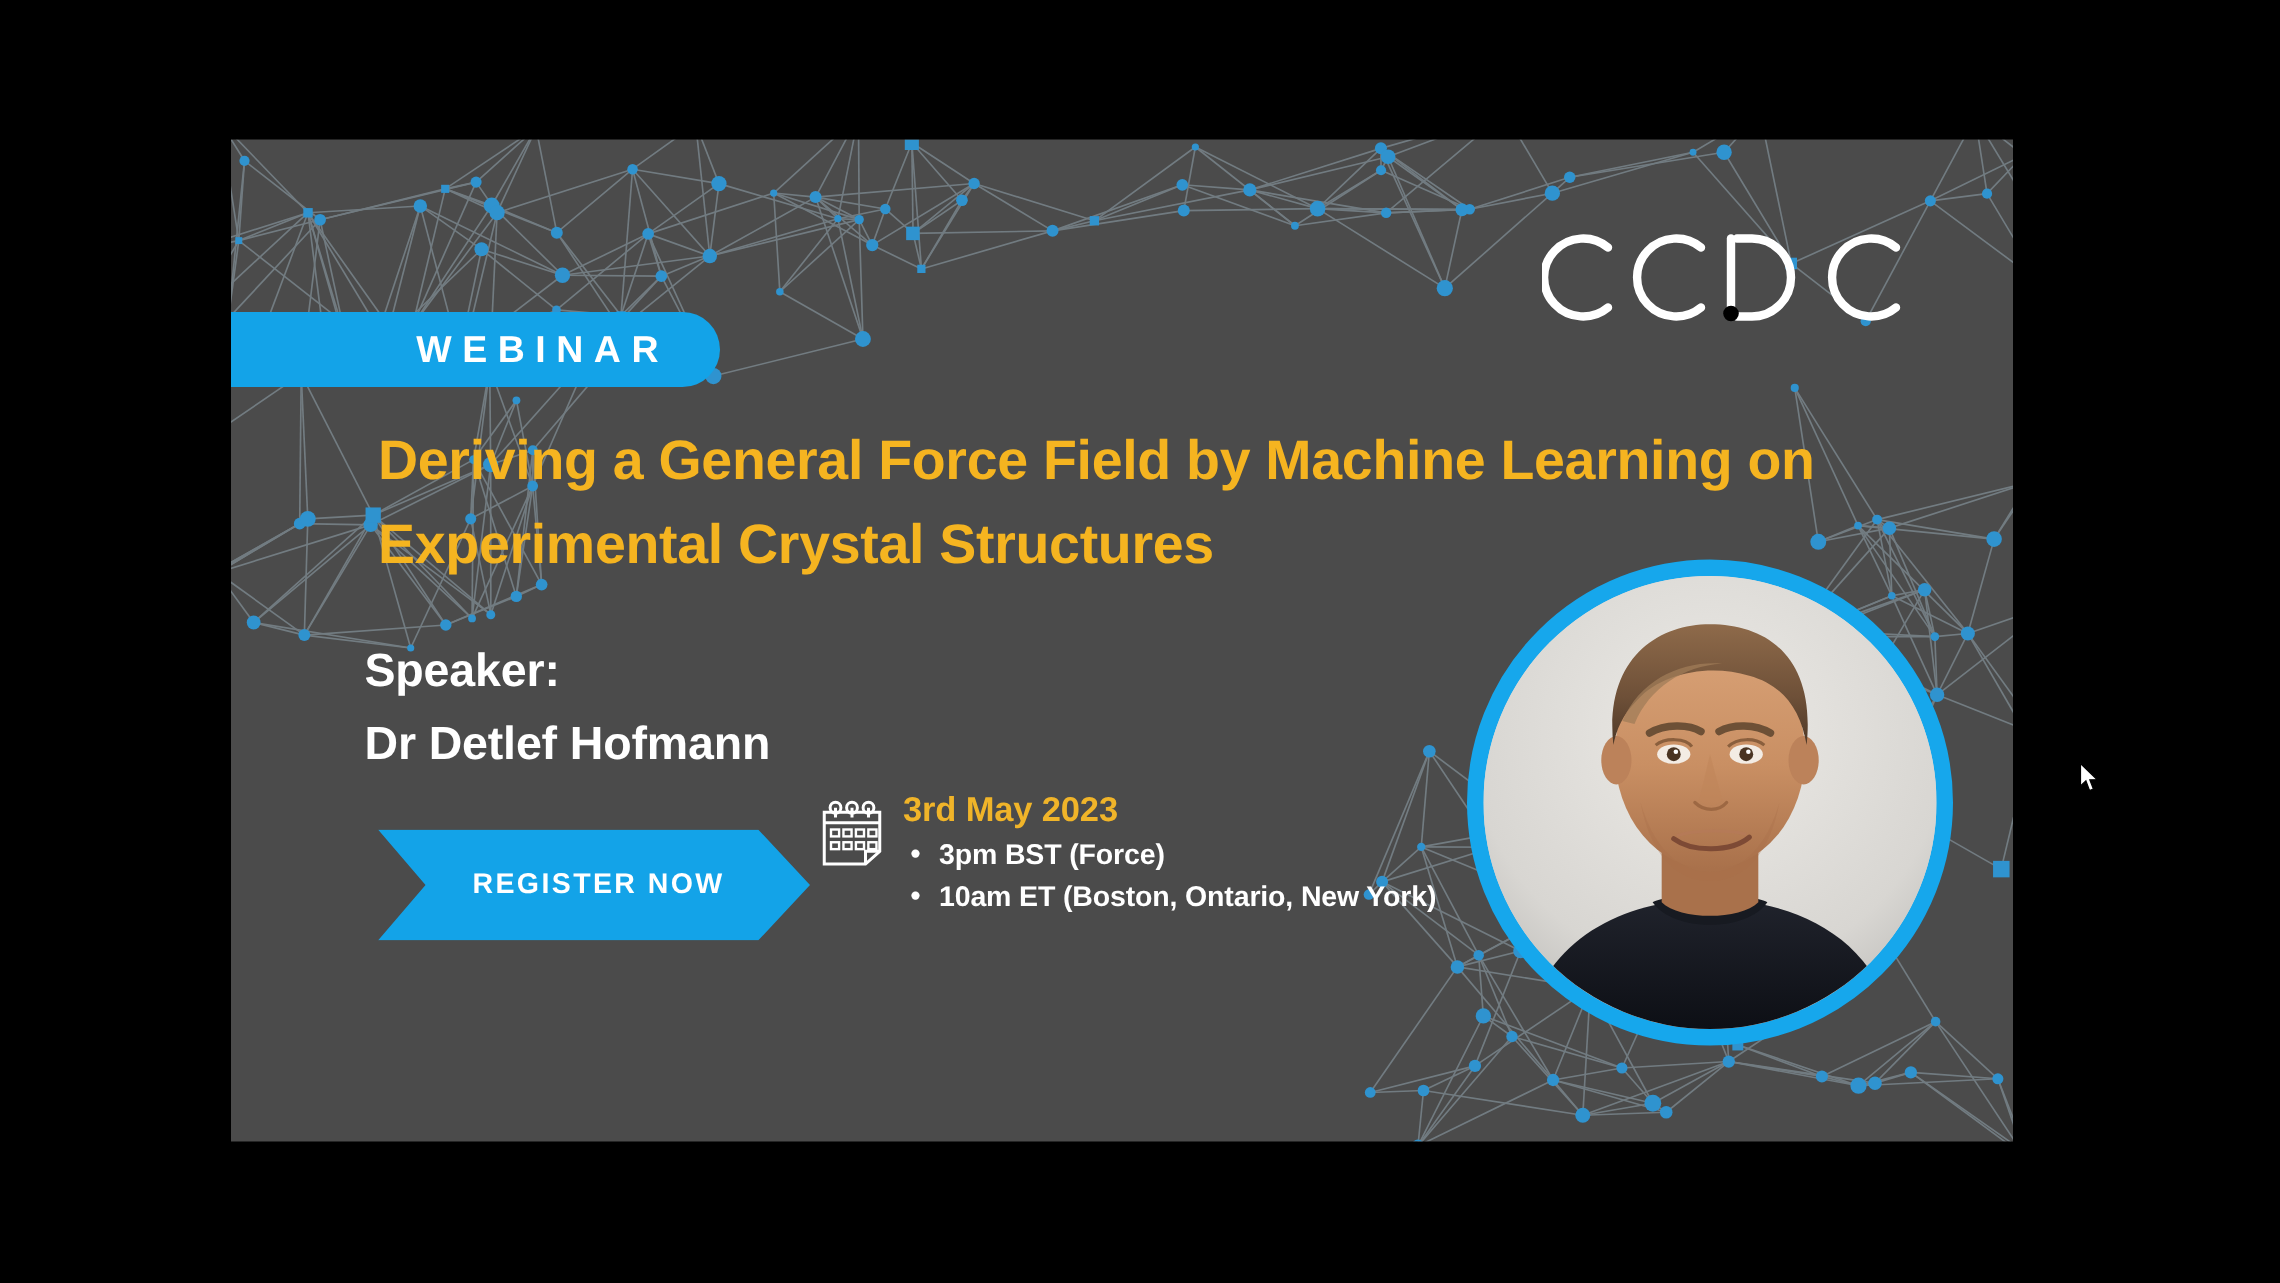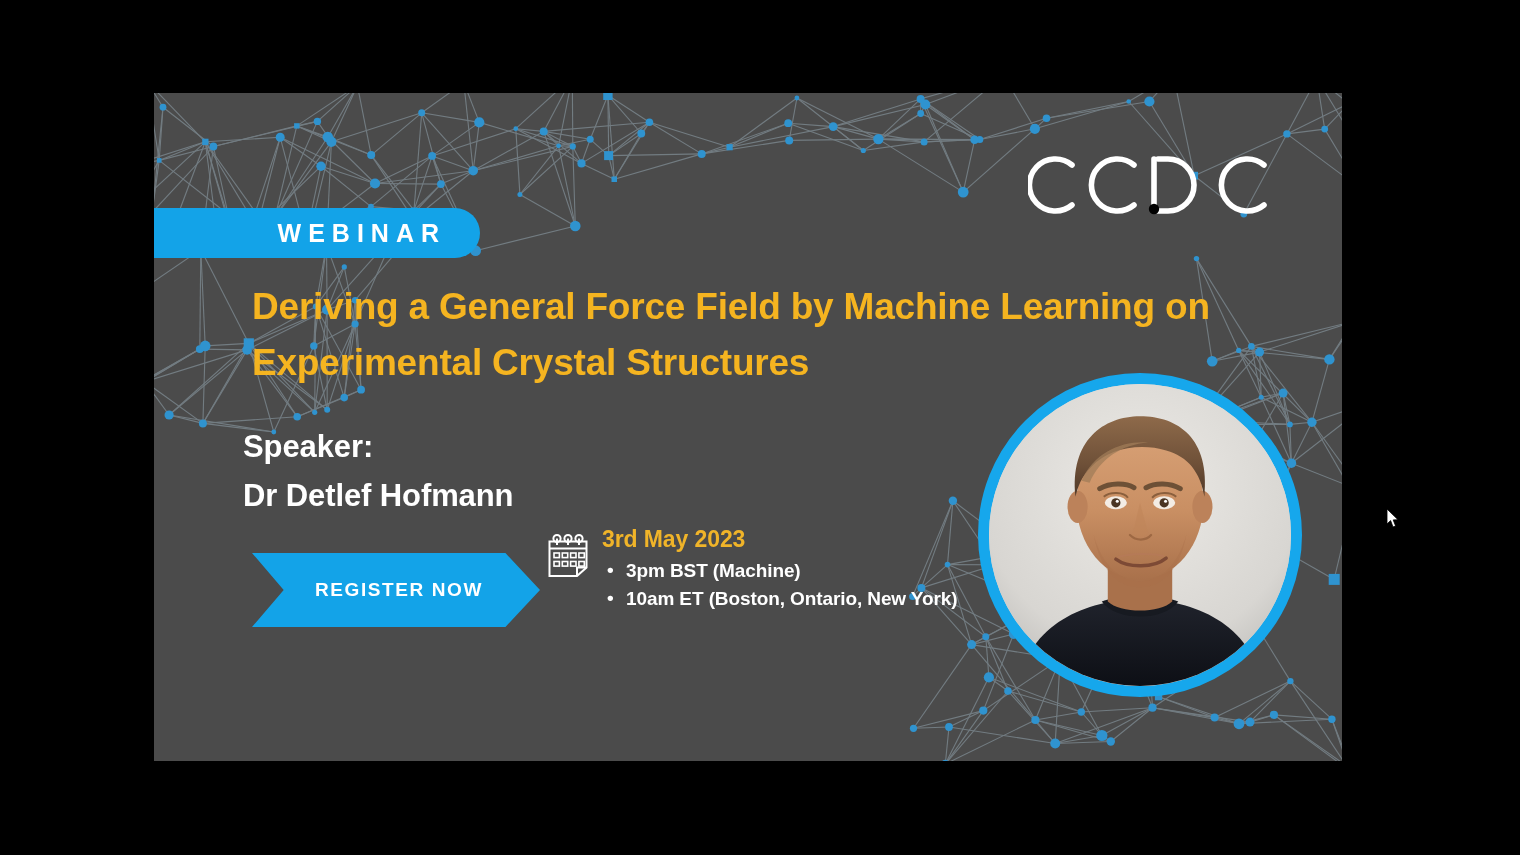--- a/index.html
+++ b/index.html
@@ -805,21 +805,21 @@
           <rect x="32.9" y="20" width="5.4" height="4.6"></rect>
           <rect x="8" y="28.5" width="5.4" height="4.6"></rect>
           <rect x="16.3" y="28.5" width="5.4" height="4.6"></rect>
           <rect x="24.6" y="28.5" width="5.4" height="4.6"></rect>
           <rect x="32.9" y="28.5" width="5.4" height="4.6"></rect>
         </g>
       </svg>
       <div id="date-text">
         <div id="date-heading">3rd May 2023</div>
         <ul id="times">
-            <li>3pm BST (Machine)</li>
+            <li>3pm BST (Force)</li>
             <li>10am ET (Boston, Ontario, New York)</li>
           </ul>
       </div>
     </div>
 
     <svg id="ccdc-logo" viewBox="0 0 248 80">
       <g fill="none" stroke="#ffffff" stroke-width="5.6" stroke-linecap="round">
         <path d="M44 20 A26 26 0 1 0 44 60"></path>
         <path d="M106 20 A26 26 0 1 0 106 60"></path>
         <path d="M126 14 L126 66"></path>

